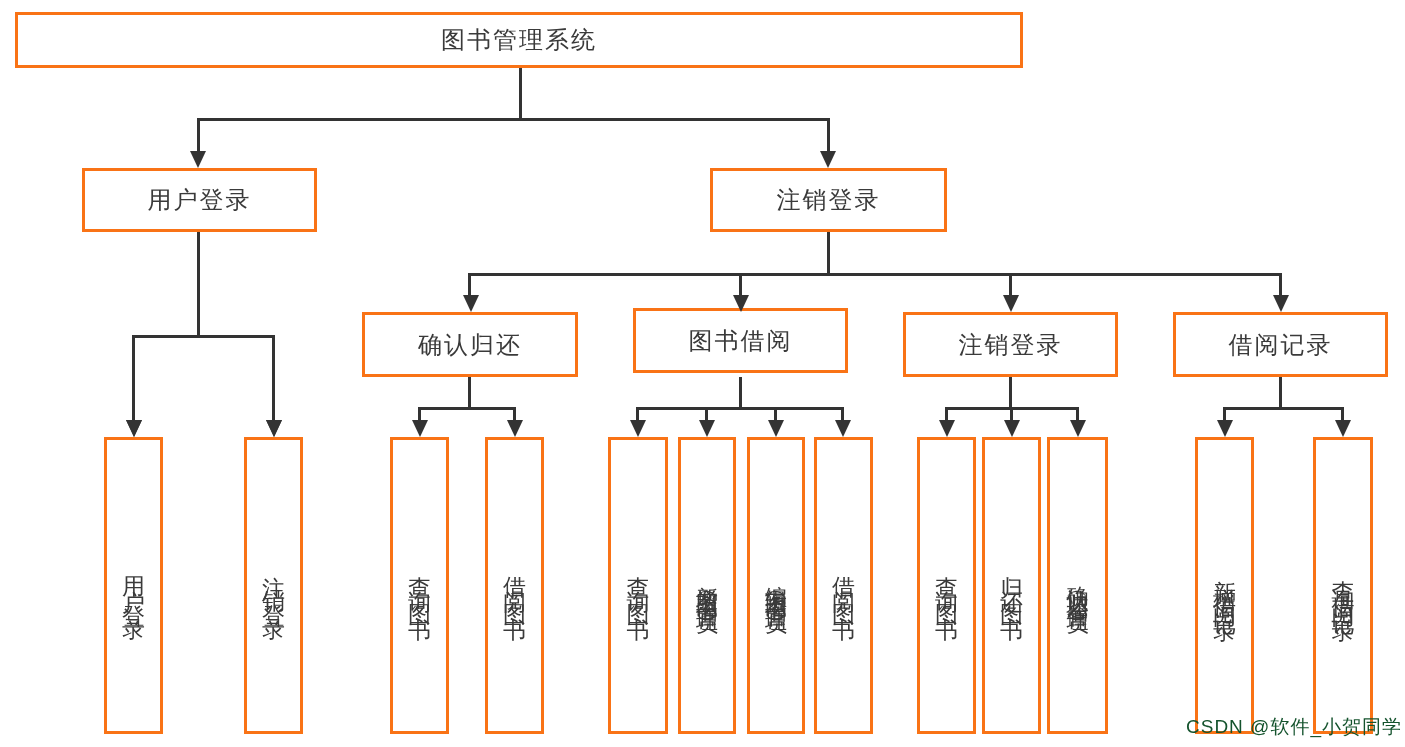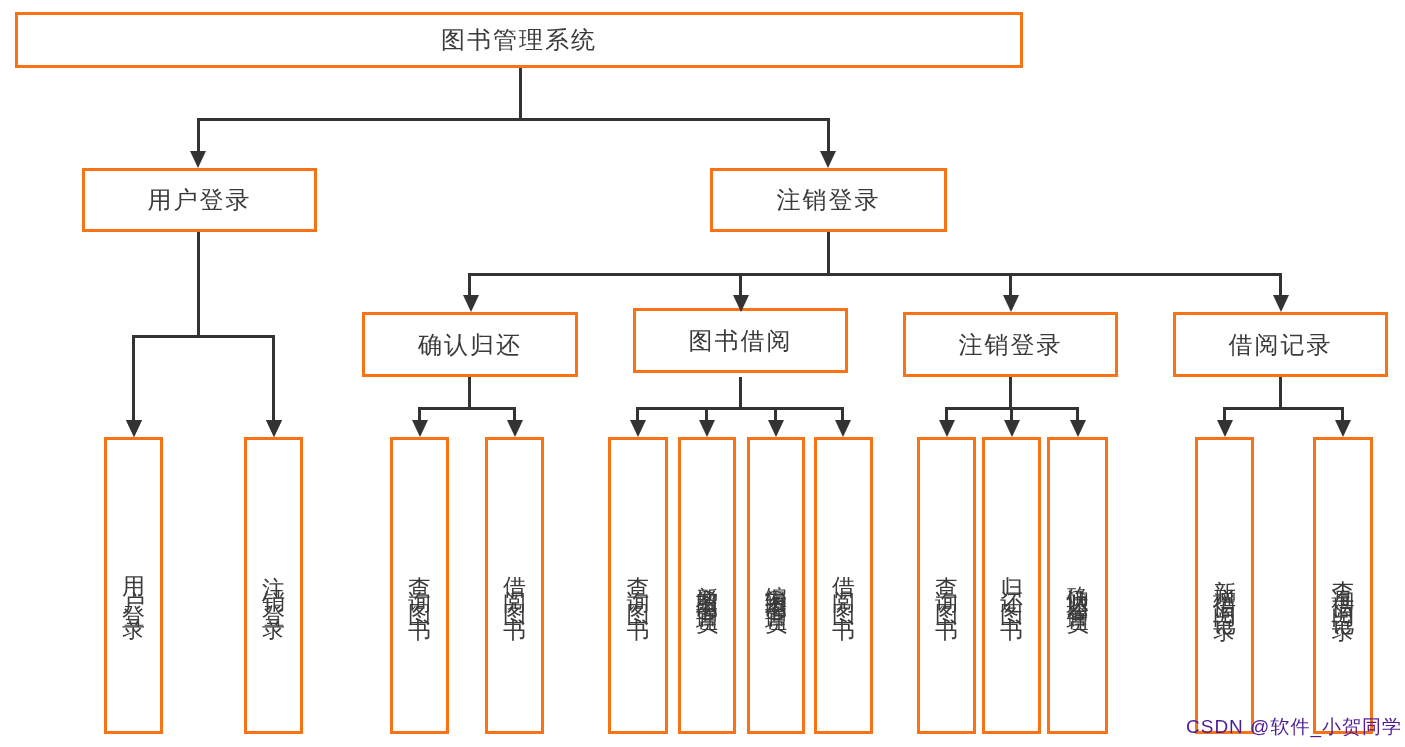--- a/index.html
+++ b/index.html
@@ -20,21 +20,21 @@
   .leaf-label.l{letter-spacing:4px;font-size:22px;}
   .vline,.hline{position:absolute;background:#333333;}
   .vline{width:3px;}
   .hline{height:3px;}
   .arrow{
     position:absolute;width:0;height:0;
     border-left:8px solid transparent;border-right:8px solid transparent;
     border-top:17px solid #333333;
   }
   .watermark{
-    position:absolute;left:1186px;top:714px;font-size:19px;color:#4c1d95;
+    position:absolute;left:1186px;top:714px;font-size:19px;color:#14532d;
     white-space:nowrap;letter-spacing:1px;
   }
 </style>
 </head>
 <body>
 
 <div id="stage">
 
   <div class="box" style="left:15px;top:12px;width:1008px;height:56px;">
     <span class="h-label">图书管理系统</span>

